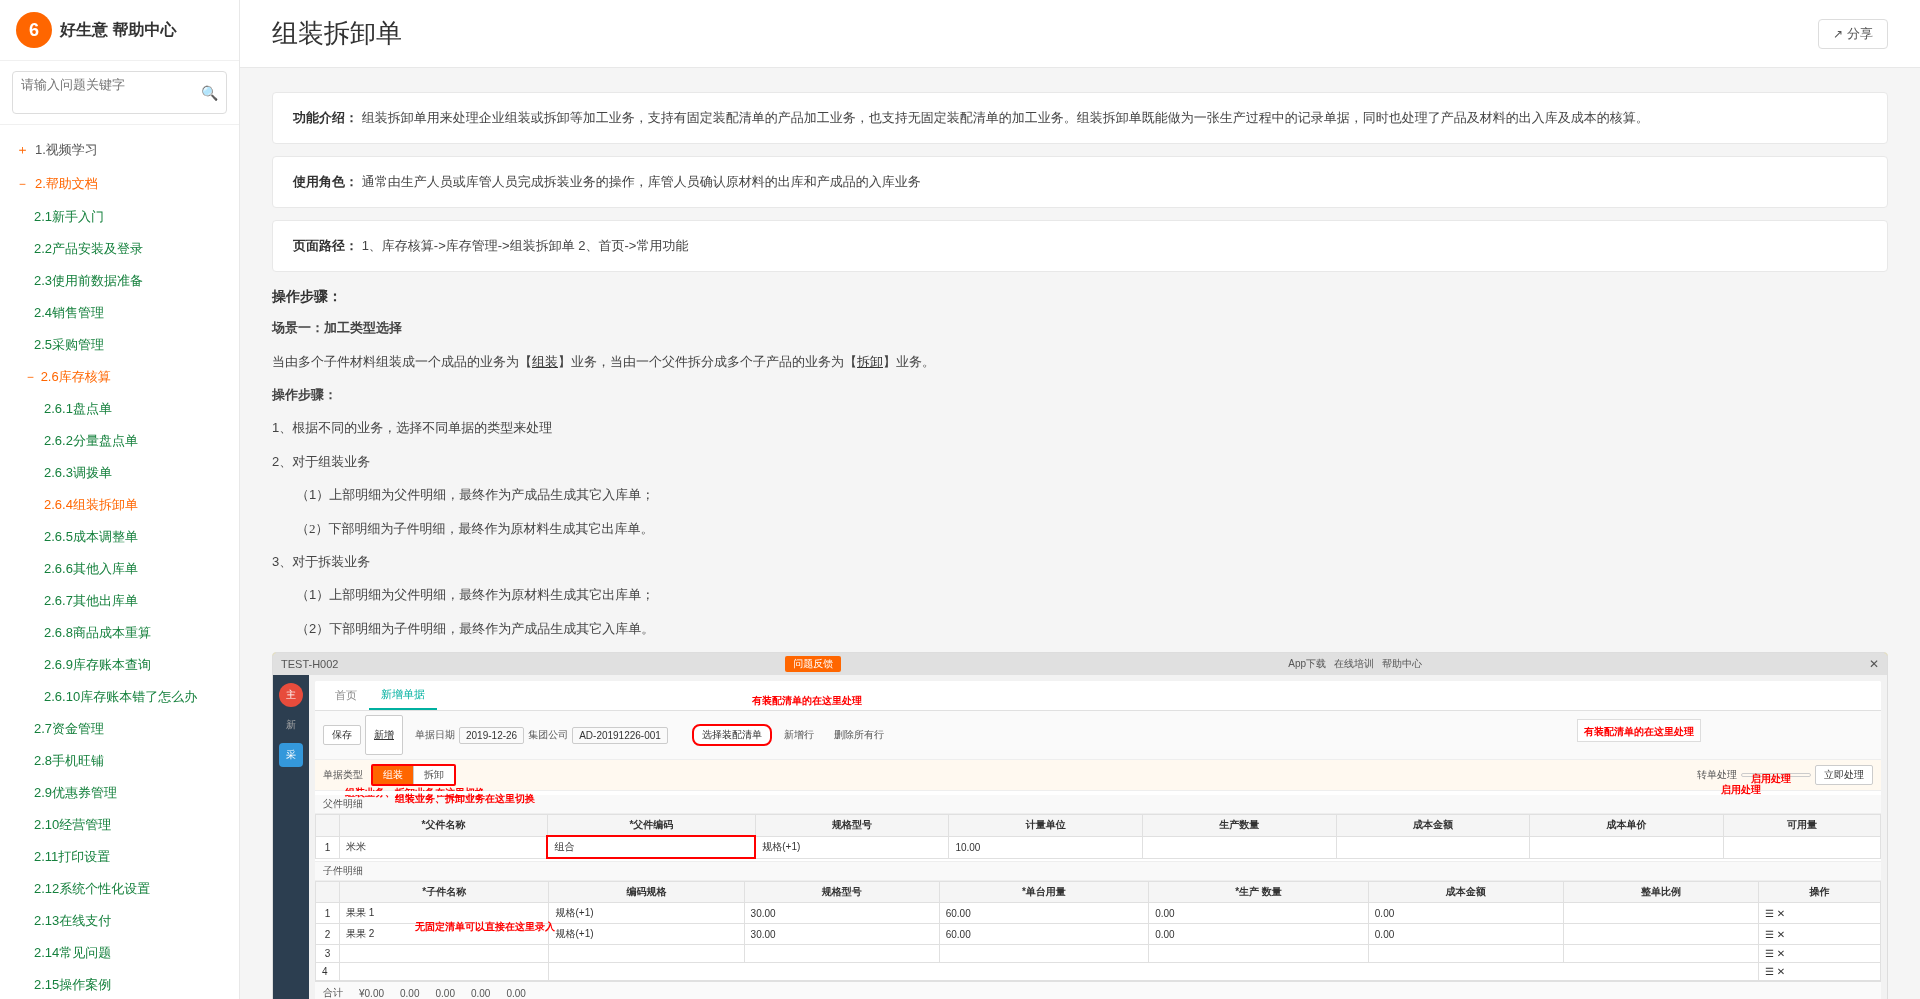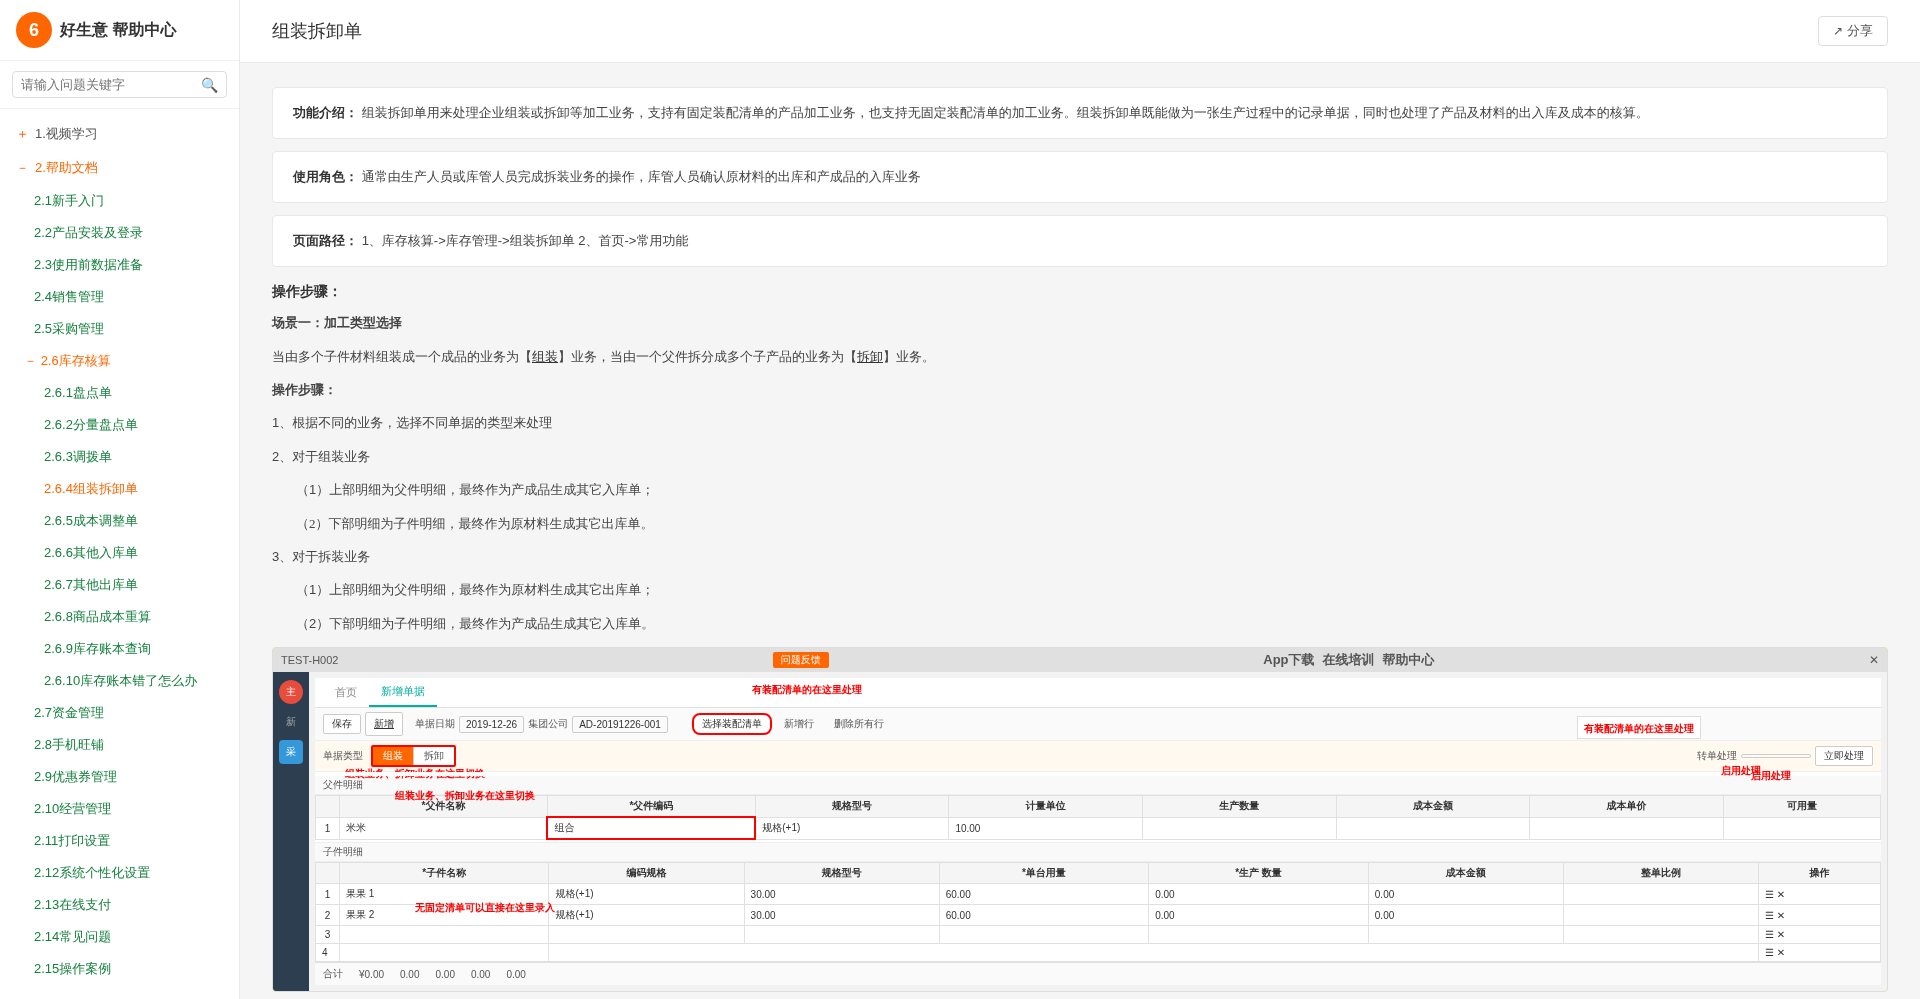--- a/index.html
+++ b/index.html
@@ -36,21 +36,21 @@
     .search-box {
       padding: 10px 12px;
       border-bottom: 1px solid #f0f0f0;
       display: flex;
       align-items: center;
       background: #fff;
     }
     .search-box input {
       border: 1px solid #ddd;
       border-radius: 4px;
-      padding: 5px 28px 5px 8px;
+      padding: 5px 28px 21px 8px;
       font-size: 13px;
       width: 100%;
       outline: none;
       color: #999;
     }
     .search-wrap { position: relative; width: 100%; }
     .search-icon-inner {
       position: absolute;
       right: 8px;
       top: 50%;
@@ -106,21 +106,21 @@
     
     #topbar {
       background: #fff;
       padding: 16px 32px;
       display: flex;
       align-items: center;
       justify-content: space-between;
       border-bottom: 1px solid #e8e8e8;
     }
     #page-title-text {
-      font-size: 18px;
+      font-size: 26px;
       font-weight: 500;
       color: #333;
     }
     .share-btn {
       border: 1px solid #ddd;
       background: #fff;
       border-radius: 4px;
       padding: 5px 14px;
       font-size: 13px;
       color: #555;
@@ -339,21 +339,21 @@
         <span>（2）下部明细为子件明细，最终作为产成品生成其它入库单。</span>
       </div>
     </div>
 
     <div class="screenshot-container" style="margin-top:12px;">
       <div style="background:#e0e0e0; padding:3px 8px; font-size:11px; color:#555; display:flex; align-items:center; justify-content:space-between;">
         <span>TEST-H002</span>
         <div style="display:flex;gap:6px;">
           <span style="background:#ff6600;color:#fff;padding:1px 8px;border-radius:2px;font-size:10px;">问题反馈</span>
         </div>
-        <div style="display:flex;gap:8px;font-size:13px;color:#555;font-weight:bold;">
+        <div style="display:flex;gap:8px;font-size:10px;color:#555;">
           <span>App下载</span>
           <span>在线培训</span>
           <span>帮助中心</span>
         </div>
         <span style="font-size:12px;cursor:pointer;">✕</span>
       </div>
 
       <div style="background:#f2f2f2; display:flex; min-height:260px;">
 
         <div style="width:36px; background:#2c3e50; display:flex;flex-direction:column;align-items:center;padding-top:8px;gap:6px;">
@@ -364,21 +364,21 @@
 
         <div style="flex:1;background:#fff;margin:6px;border-radius:2px;overflow:hidden;position:relative;">
 
           <div style="display:flex;align-items:center;background:#fff;border-bottom:1px solid #e0e0e0;padding:0 8px;">
             <div style="padding:6px 12px;font-size:11px;color:#888;cursor:pointer;">首页</div>
             <div style="padding:6px 12px;font-size:11px;border-bottom:2px solid #00b0a0;color:#00b0a0;cursor:pointer;">新增单据</div>
           </div>
 
           <div style="display:flex;align-items:center;gap:4px;padding:4px 8px;background:#fafafa;border-bottom:1px solid #eee;flex-wrap:wrap;">
             <div style="padding:2px 8px;border:1px solid #ccc;border-radius:2px;font-size:10px;background:#fff;cursor:pointer;">保存</div>
-            <div style="padding:4px 8px;border:1px solid #ccc;border-radius:2px;font-size:10px;background:#fff;cursor:pointer;text-decoration:underline;">新增</div>
+            <div style="padding:12px 8px;border:1px solid #ccc;border-radius:2px;font-size:10px;background:#fff;cursor:pointer;text-decoration:underline;">新增</div>
             <div style="font-size:10px;color:#555;margin-left:8px;">单据日期</div>
             <div style="border:1px solid #ccc;border-radius:2px;padding:2px 6px;font-size:10px;">2019-12-26</div>
             <div style="font-size:10px;color:#555;">集团公司</div>
             <div style="border:1px solid #ccc;border-radius:2px;padding:2px 6px;font-size:10px;">AD-20191226-001</div>
 
             <div style="position:relative;margin-left:20px;">
               <div style="border:2px solid red;border-radius:8px;padding:2px 8px;font-size:10px;background:#fff;cursor:pointer;">选择装配清单</div>
               <div style="position:absolute;top:-30px;left:60px;font-size:10px;color:red;font-weight:bold;white-space:nowrap;">有装配清单的在这里处理</div>
             </div>
             <div style="padding:2px 8px;font-size:10px;color:#555;">新增行</div>

